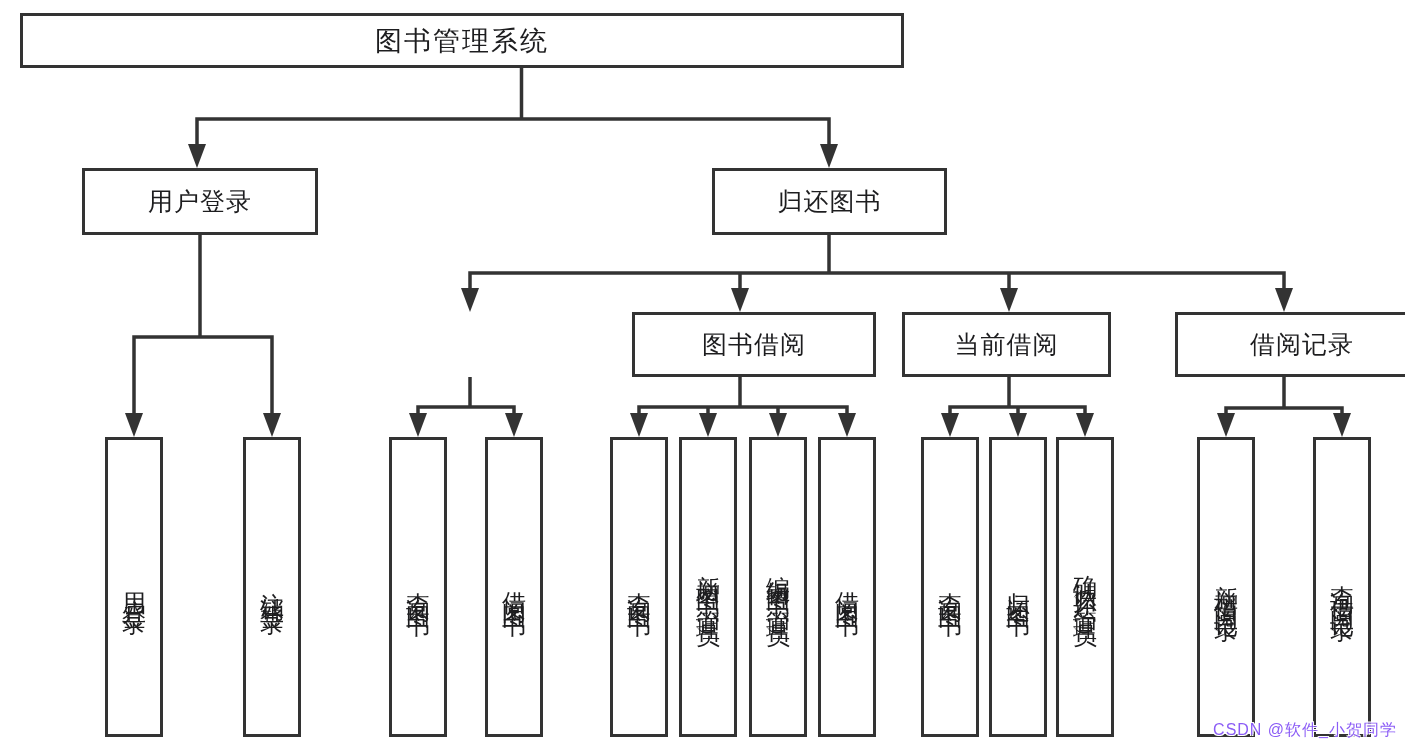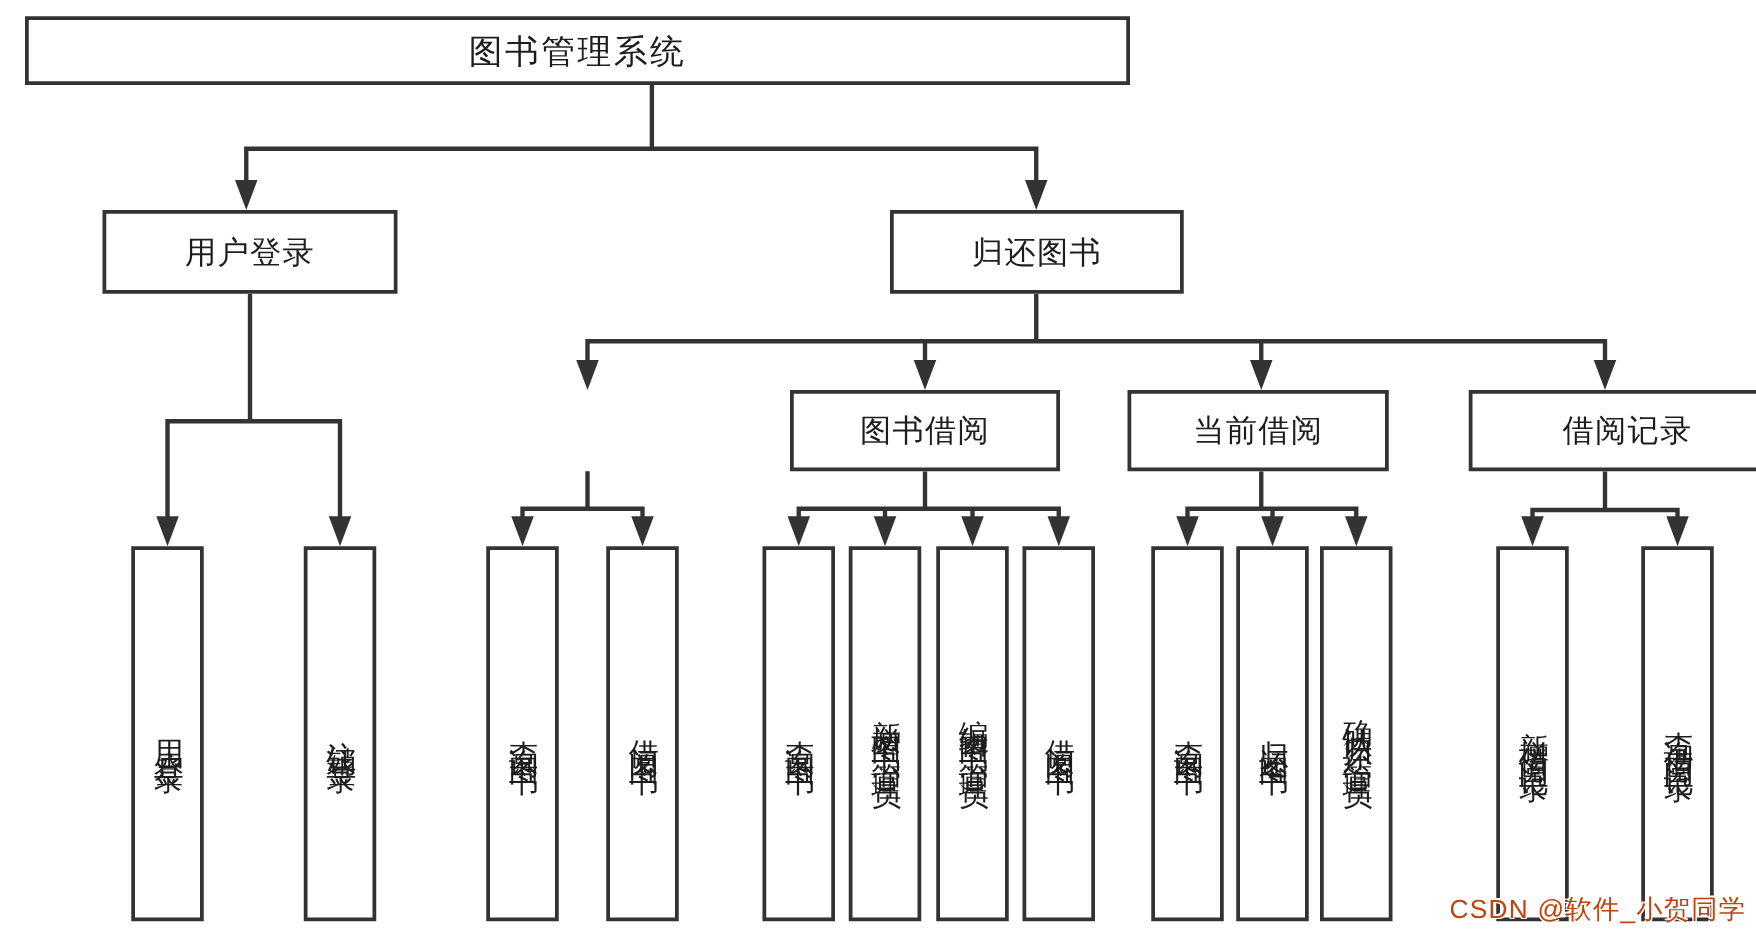--- a/index.html
+++ b/index.html
@@ -45,22 +45,22 @@
     writing-mode: vertical-rl;
     text-orientation: mixed;
     font-size: 24px;
     letter-spacing: 7px;
     line-height: 1;
   }
   .watermark {
     position: absolute;
     right: 8px;
     bottom: 6px;
-    font-size: 21px;
-    color: #c2410c;
+    font-size: 16px;
+    color: #8b5cf6;
     letter-spacing: 1px;
     text-shadow: 1px 1px 0 #ffffff, -1px -1px 0 #ffffff, 1px -1px 0 #ffffff, -1px 1px 0 #ffffff;
     z-index: 5;
     white-space: nowrap;
   }
 </style>
 </head>
 <body>
 
 <div class="canvas">
@@ -115,21 +115,21 @@
       <polygon points="1217,413 1235,413 1226,437"></polygon>
       <polygon points="1333,413 1351,413 1342,437"></polygon>
     </g>
   </svg>
 
   <div class="node root-box" style="left:20px; top:13px; width:884px; height:55px;">图书管理系统</div>
 
   <div class="node branch" style="left:82px; top:168px; width:236px; height:67px;">用户登录</div>
   <div class="node branch" style="left:712px; top:168px; width:235px; height:67px;">归还图书</div>
 
-  <div class="node branch" style="left:632px; top:312px; width:216px; height:65px;">图书借阅</div>
+  <div class="node branch" style="left:632px; top:312px; width:244px; height:65px;">图书借阅</div>
   <div class="node branch" style="left:902px; top:312px; width:209px; height:65px;">当前借阅</div>
   <div class="node branch" style="left:1175px; top:312px; width:254px; height:65px;">借阅记录</div>
 
   <div class="node leaf" style="left:105px; top:437px; width:58px; height:300px;">用户登录</div>
   <div class="node leaf" style="left:243px; top:437px; width:58px; height:300px;">注销登录</div>
 
   <div class="node leaf" style="left:389px; top:437px; width:58px; height:300px;">查询图书</div>
   <div class="node leaf" style="left:485px; top:437px; width:58px; height:300px;">借阅图书</div>
 
   <div class="node leaf" style="left:610px; top:437px; width:58px; height:300px;">查询图书</div>

